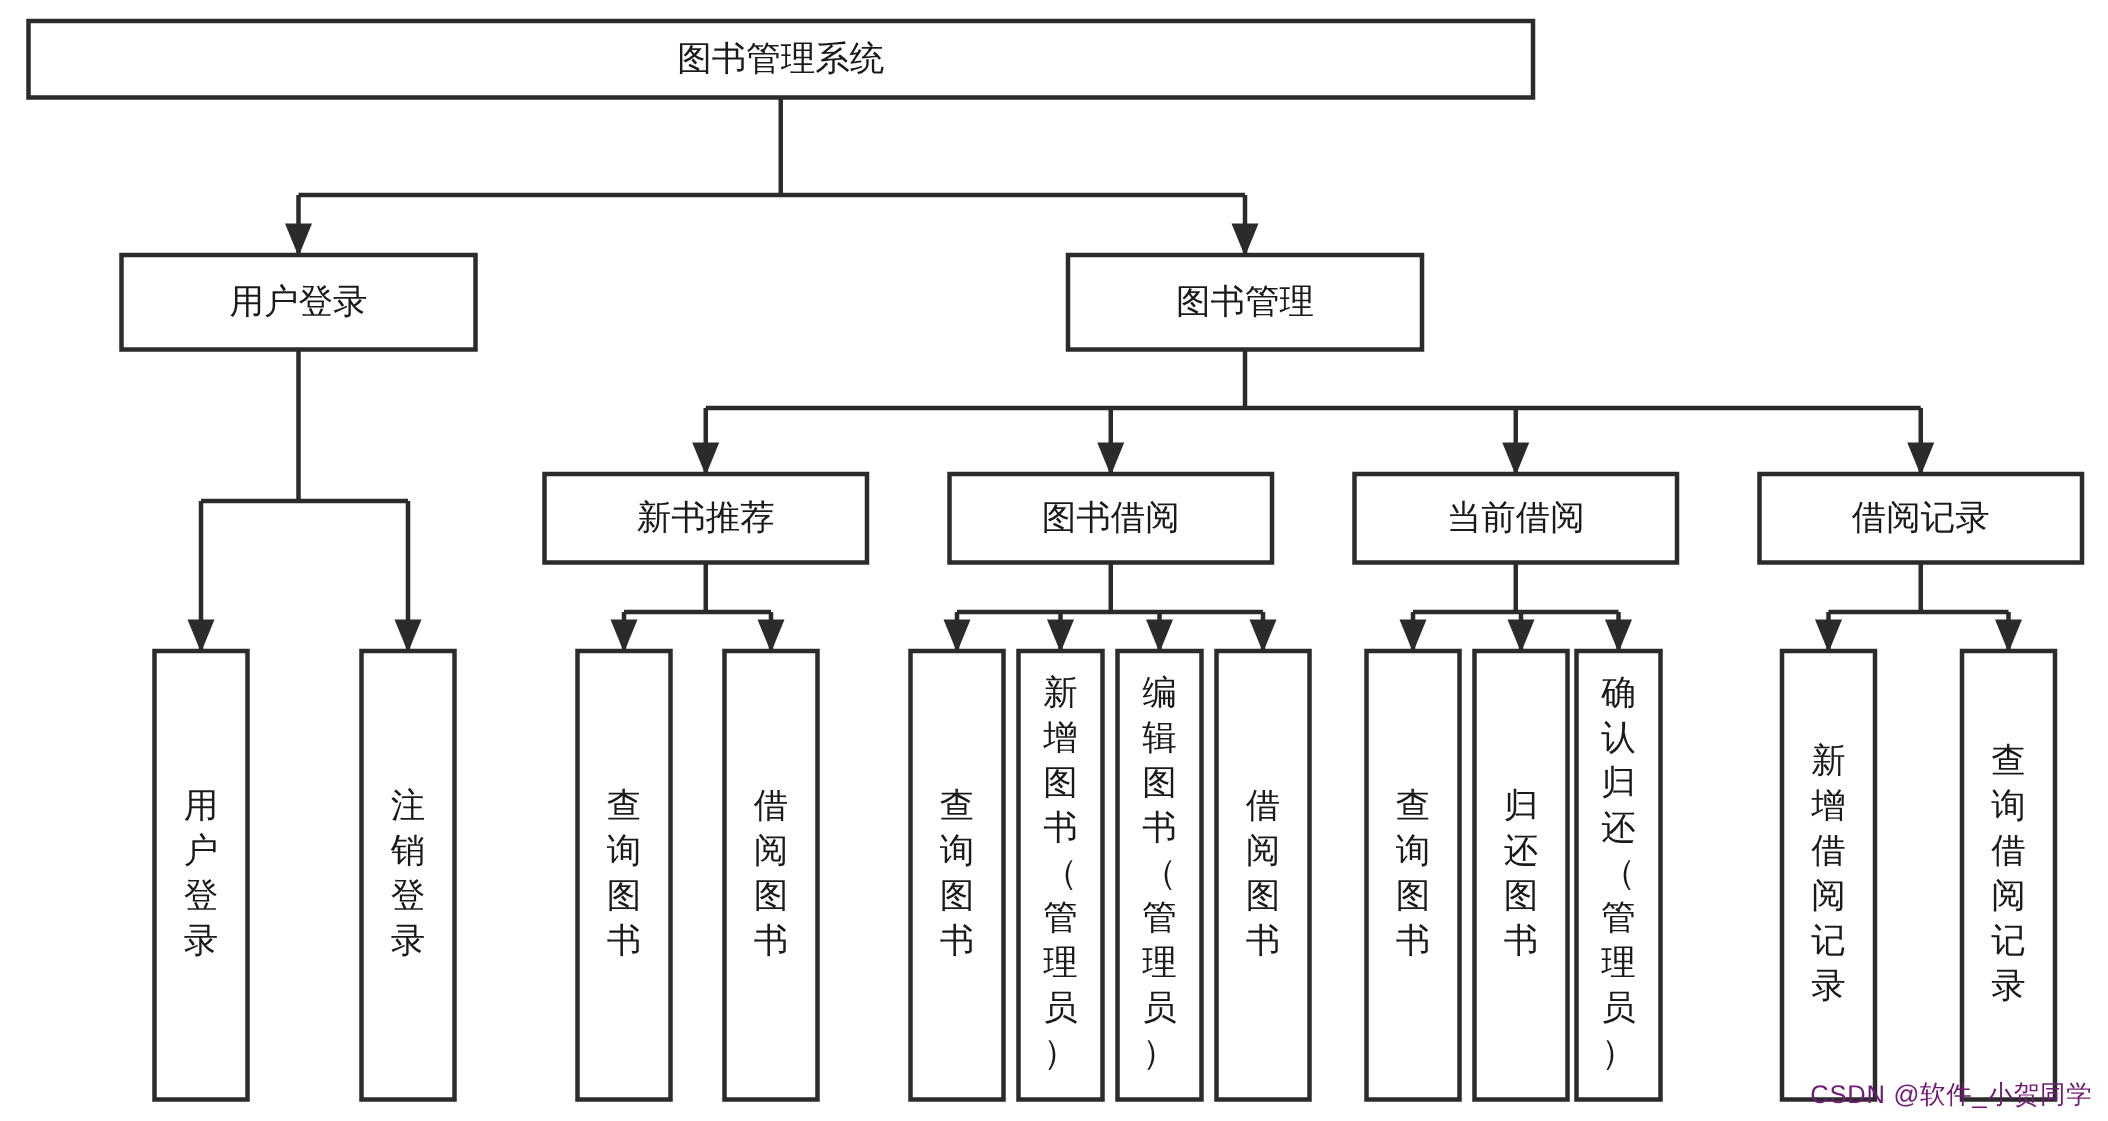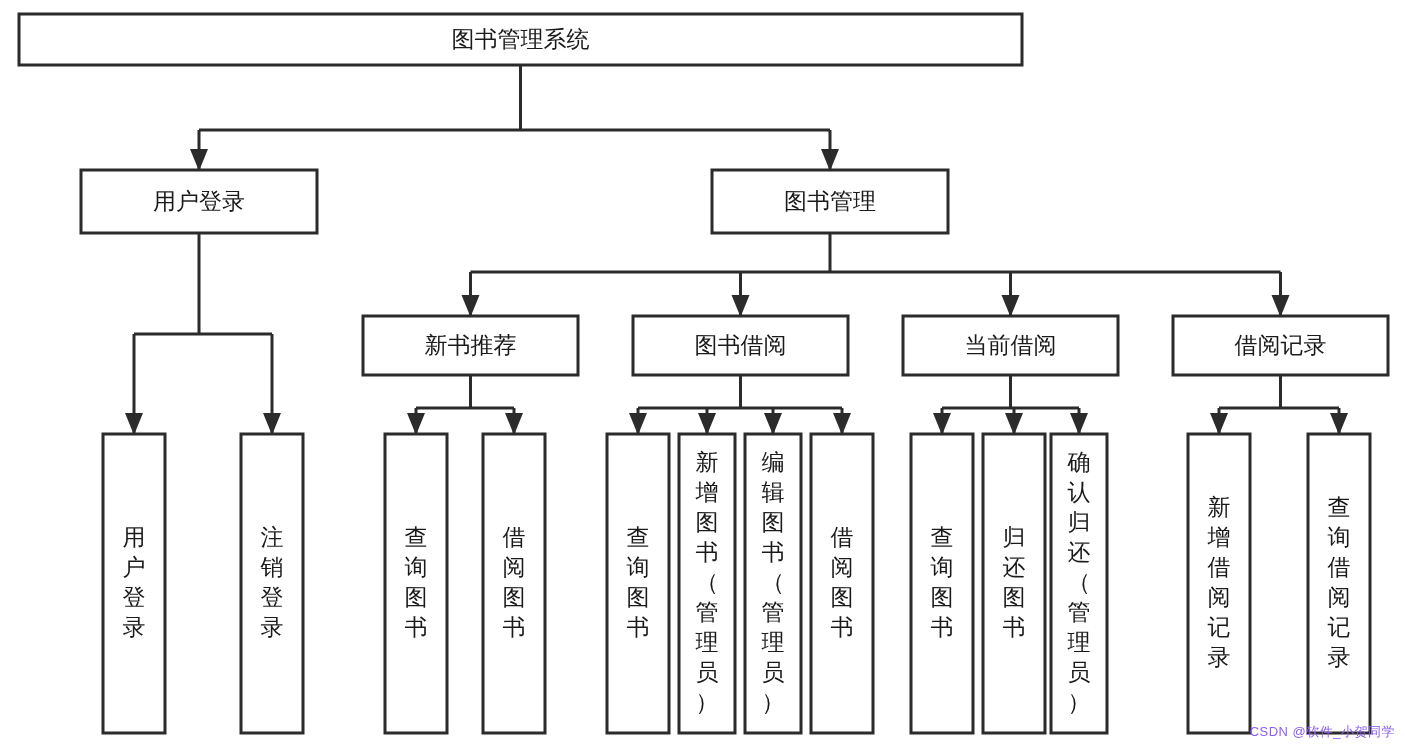--- a/index.html
+++ b/index.html
@@ -51,22 +51,22 @@
     font-size: 23px;
   }
   .label-v {
     font-size: 23px;
   }
   .watermark {
     position: absolute;
     right: 10px;
     bottom: 6px;
     font-family: "Liberation Sans", "DejaVu Sans", sans-serif;
-    font-size: 13px;
-    color: #8b5cf6;
+    font-size: 17px;
+    color: #701a75;
     white-space: nowrap;
     letter-spacing: 0.5px;
   }
 </style>
 </head>
 <body>
 
 <div id="diagram-root">
   <svg id="tree-svg" viewBox="0 0 1405 747" xmlns="http://www.w3.org/2000/svg">
     <g id="connector-layer">

